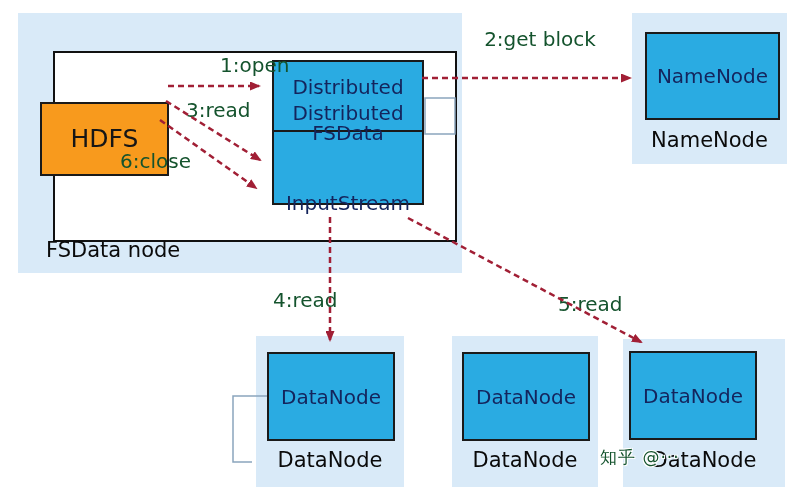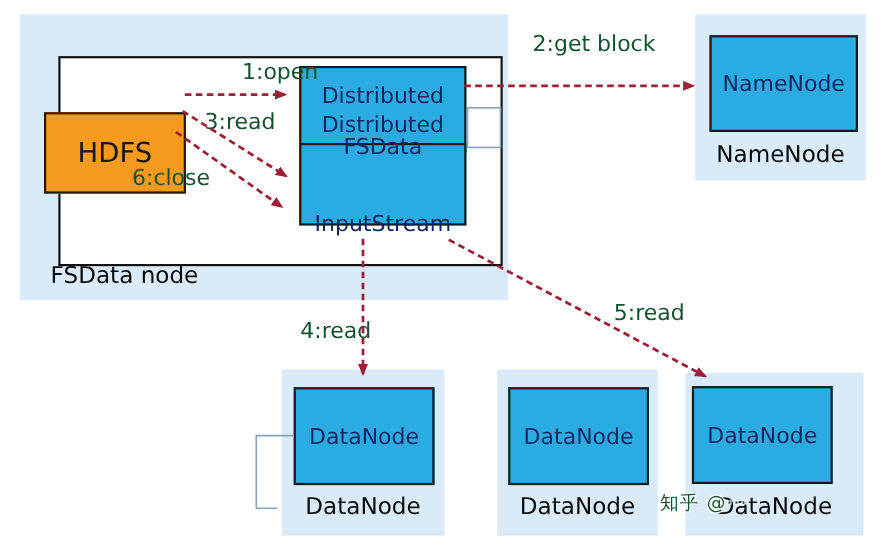--- a/index.html
+++ b/index.html
@@ -116,21 +116,21 @@
   <div class="caption centered" style="left:256px; top:448px; width:148px;">DataNode</div>
   <div class="caption centered" style="left:452px; top:448px; width:146px;">DataNode</div>
   <div class="caption centered" style="left:623px; top:448px; width:162px;">DataNode</div>
 
   <div class="edge-label" style="left:172px; top:53px;margin-left:48px;">1:open</div>
   <div class="edge-label two-line" style="left:465px; top:28px; width:150px;">
     <div>2:get block</div>
   </div>
   <div class="edge-label" style="left:186px; top:98px;">3:read</div>
   <div class="edge-label" style="left:273px; top:288px;">4:read</div>
-  <div class="edge-label" style="left:558px; top:272px;">5:read</div>
+  <div class="edge-label" style="left:558px; top:292px;">5:read</div>
   <div class="edge-label" style="left:120px; top:149px;">6:close</div>
 
   <svg class="overlay" viewBox="0 0 799 493">
     <defs>
       <marker id="arr" markerWidth="11" markerHeight="9" refX="9" refY="4.5" orient="auto" markerUnits="userSpaceOnUse">
         <path d="M0,0 L11,4.5 L0,9 z" fill="#a11f35"></path>
       </marker>
     </defs>
 
     <rect x="425" y="98" width="30" height="36" fill="none" stroke="#8aa5bd" stroke-width="1.5"></rect>

